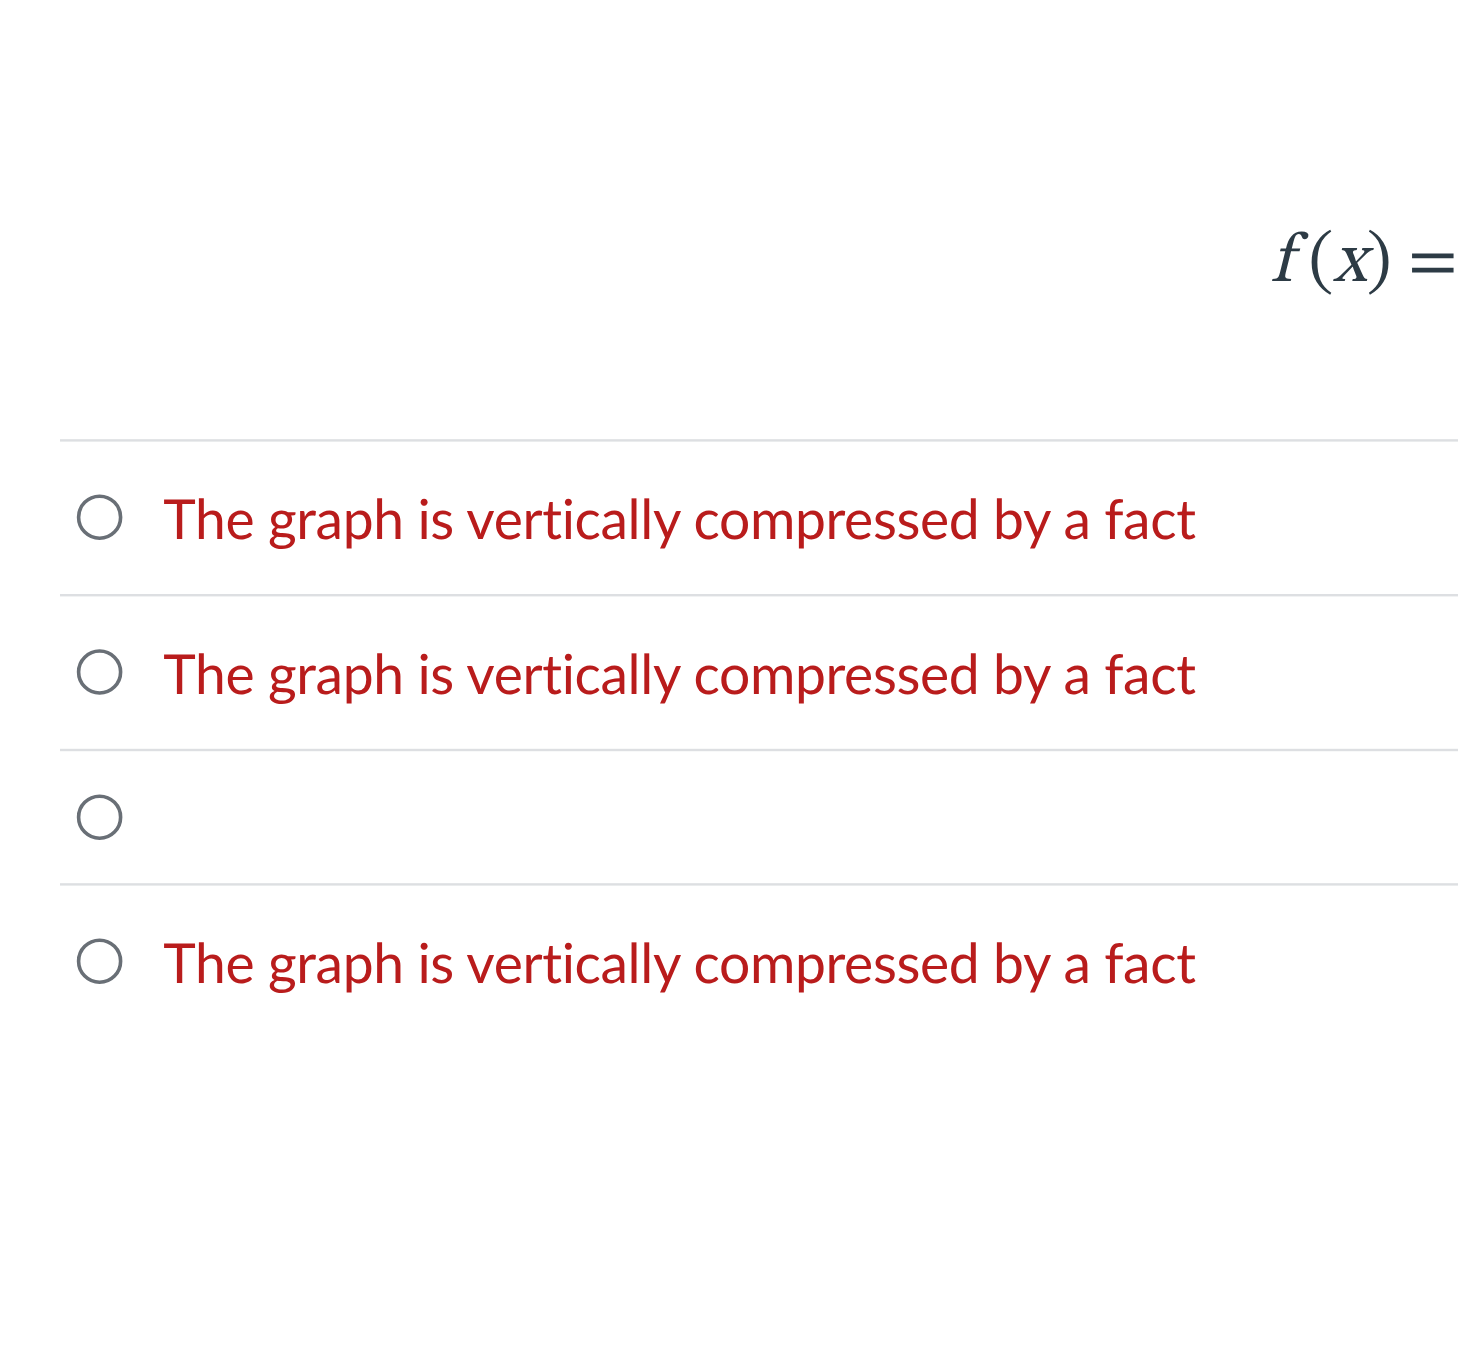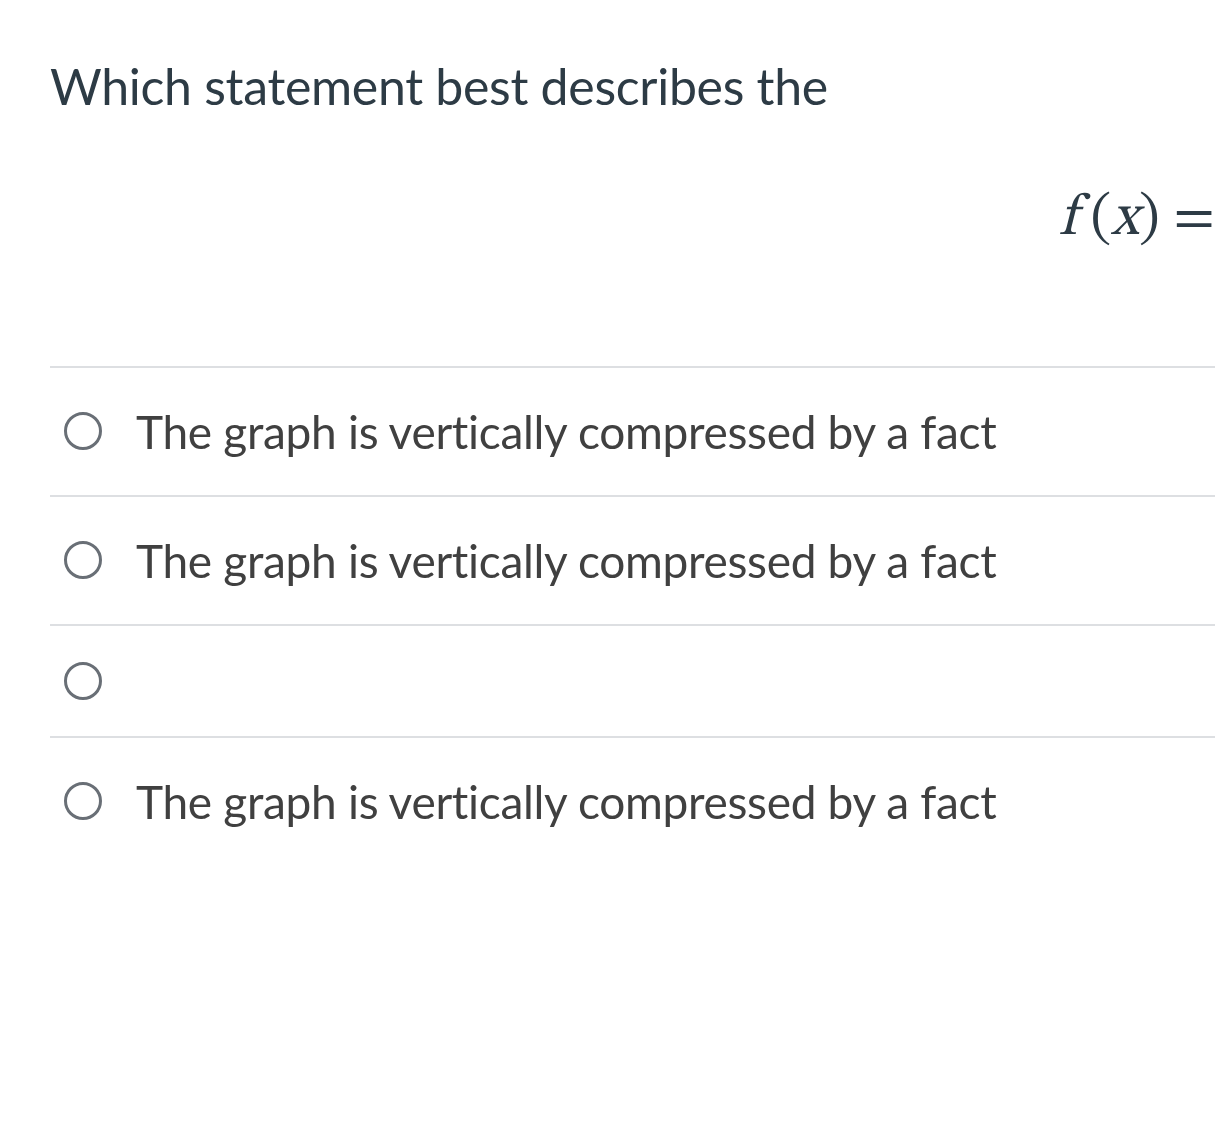--- a/index.html
+++ b/index.html
@@ -62,30 +62,30 @@
       min-width: 38px;
       border: 3.5px solid #696f76;
       border-radius: 50%;
       margin-right: 34px;
       background: #ffffff;
       flex-shrink: 0;
     }
     .option-text {
       font-size: 46px;
       font-weight: 400;
-      color: #404040;
+      color: #b91c1c;
       letter-spacing: -0.3px;
     }
   </style>
 </head>
 <body>
 
 <div class="container">
   <div class="question-text">
-    <span>Which statement best describes the</span><br>
+    <br>
   </div>
 
   <div class="formula">
     <span class="func">f</span><span> (</span><span class="var">x</span><span>) =</span>
   </div>
 
   <div class="options">
     <div class="option">
       <div class="radio"></div>
       <div class="option-text">The graph is vertically compressed by a fact</div>

